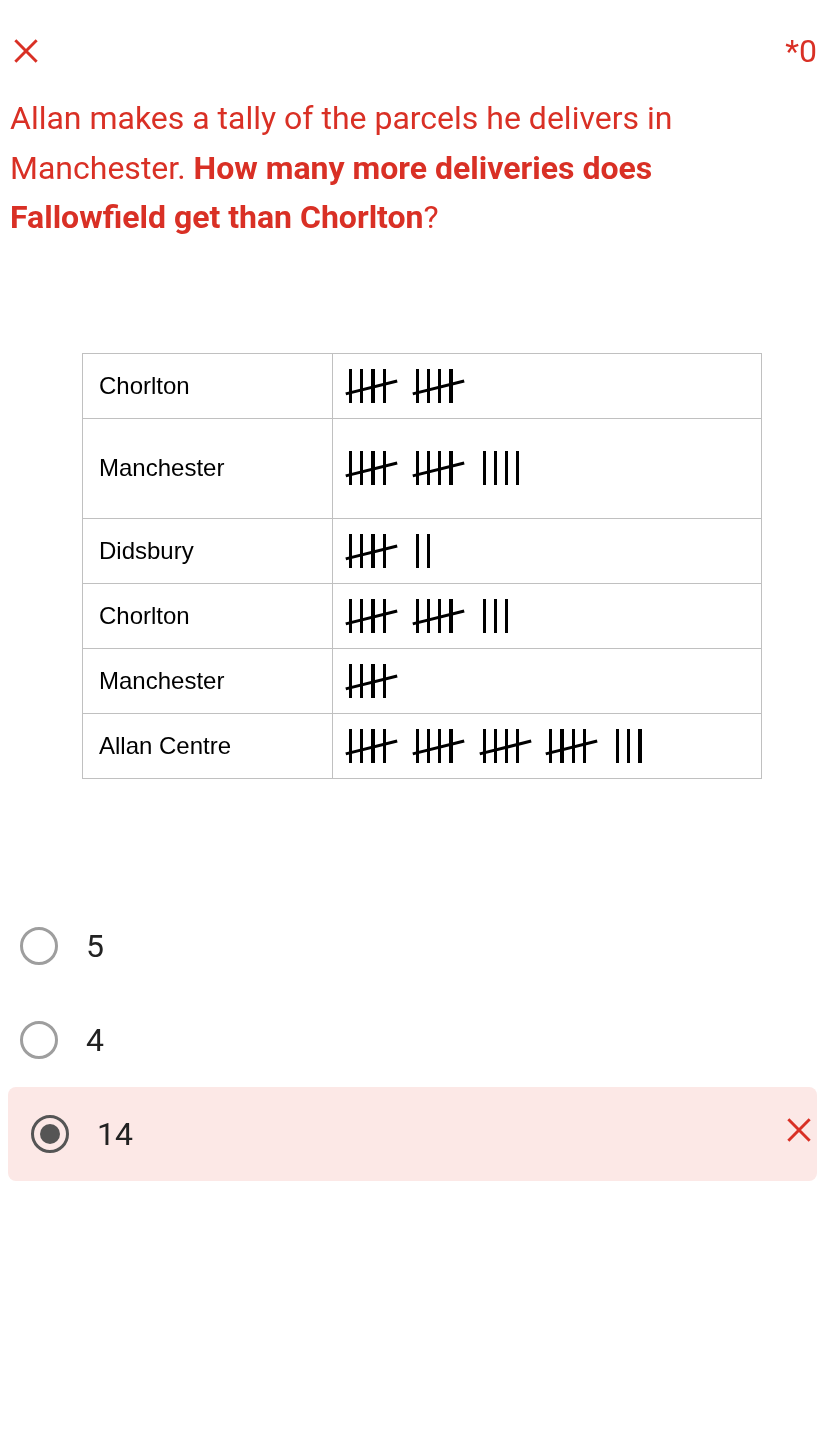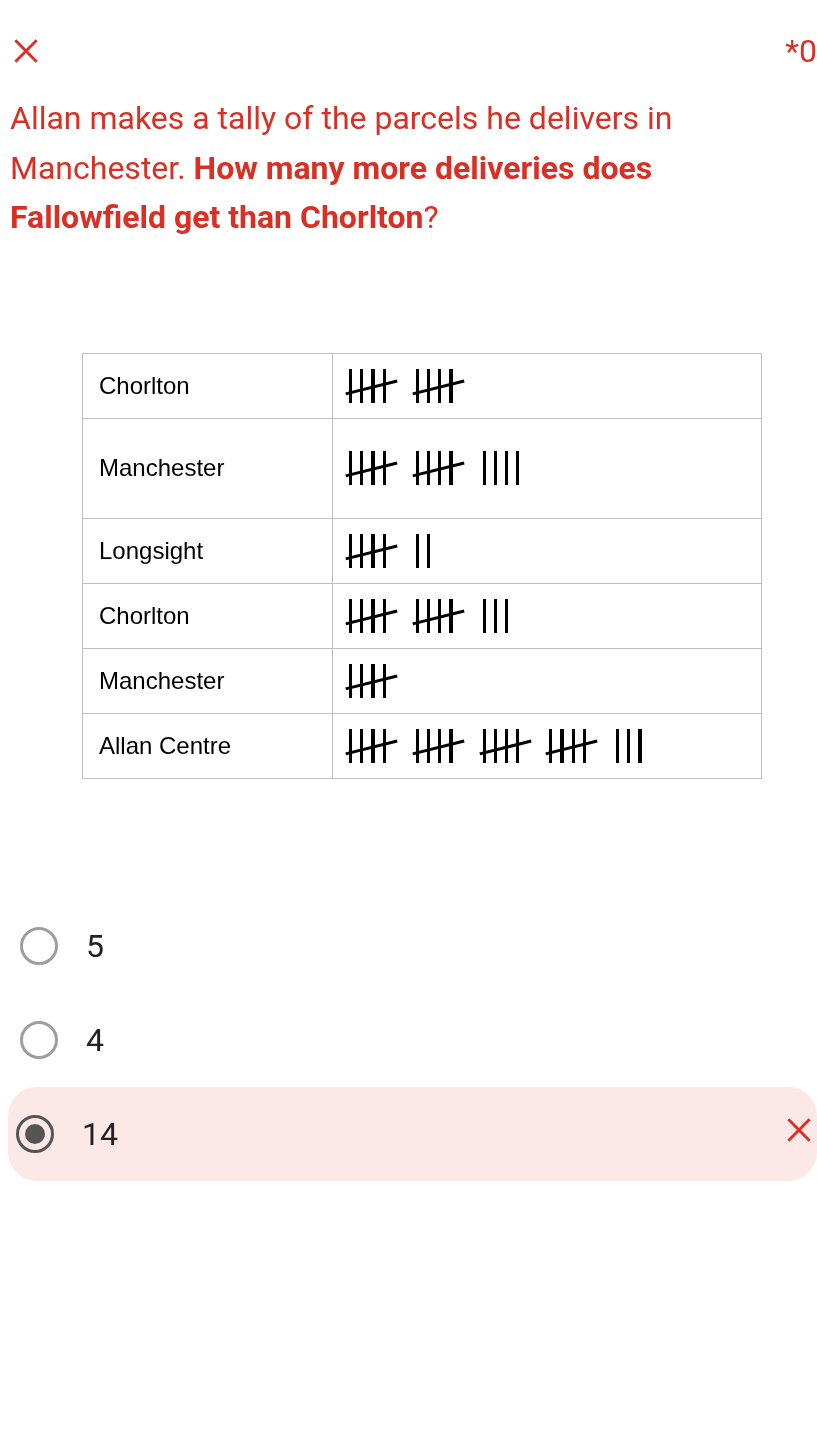--- a/index.html
+++ b/index.html
@@ -90,24 +90,23 @@
     gap: 28px;
     height: 94px;
     font-size: 32px;
     color: #222;
     padding-left: 6px;
     border-radius: 8px;
   }
   .option.wrong {
     background: #fce8e6;
     margin-left: -6px;
-    padding-left: 8px;
+    padding-left: 23px;
     margin-right: 0;
     position: relative;
-    border-radius: 29px;
   }
   .radio {
     width: 38px;
     height: 38px;
     border: 3px solid #9e9e9e;
     border-radius: 50%;
     flex-shrink: 0;
     display: flex;
     align-items: center;
     justify-content: center;
@@ -164,21 +163,21 @@
         <td>Manchester</td>
         <td class="tally-cell">
           <div class="tallies">
             <span class="tally-group"><span class="tally-stroke"></span><span class="tally-stroke"></span><span class="tally-stroke"></span><span class="tally-stroke"></span><span class="tally-cross"></span></span>
             <span class="tally-group"><span class="tally-stroke"></span><span class="tally-stroke"></span><span class="tally-stroke"></span><span class="tally-stroke"></span><span class="tally-cross"></span></span>
             <span class="tally-group"><span class="tally-stroke"></span><span class="tally-stroke"></span><span class="tally-stroke"></span><span class="tally-stroke"></span></span>
           </div>
         </td>
       </tr>
       <tr>
-        <td>Longsight</td>
+        <td>Didsbury</td>
         <td class="tally-cell">
           <div class="tallies">
             <span class="tally-group"><span class="tally-stroke"></span><span class="tally-stroke"></span><span class="tally-stroke"></span><span class="tally-stroke"></span><span class="tally-cross"></span></span>
             <span class="tally-group"><span class="tally-stroke"></span><span class="tally-stroke"></span></span>
           </div>
         </td>
       </tr>
       <tr>
         <td>Chorlton</td>
         <td class="tally-cell">

